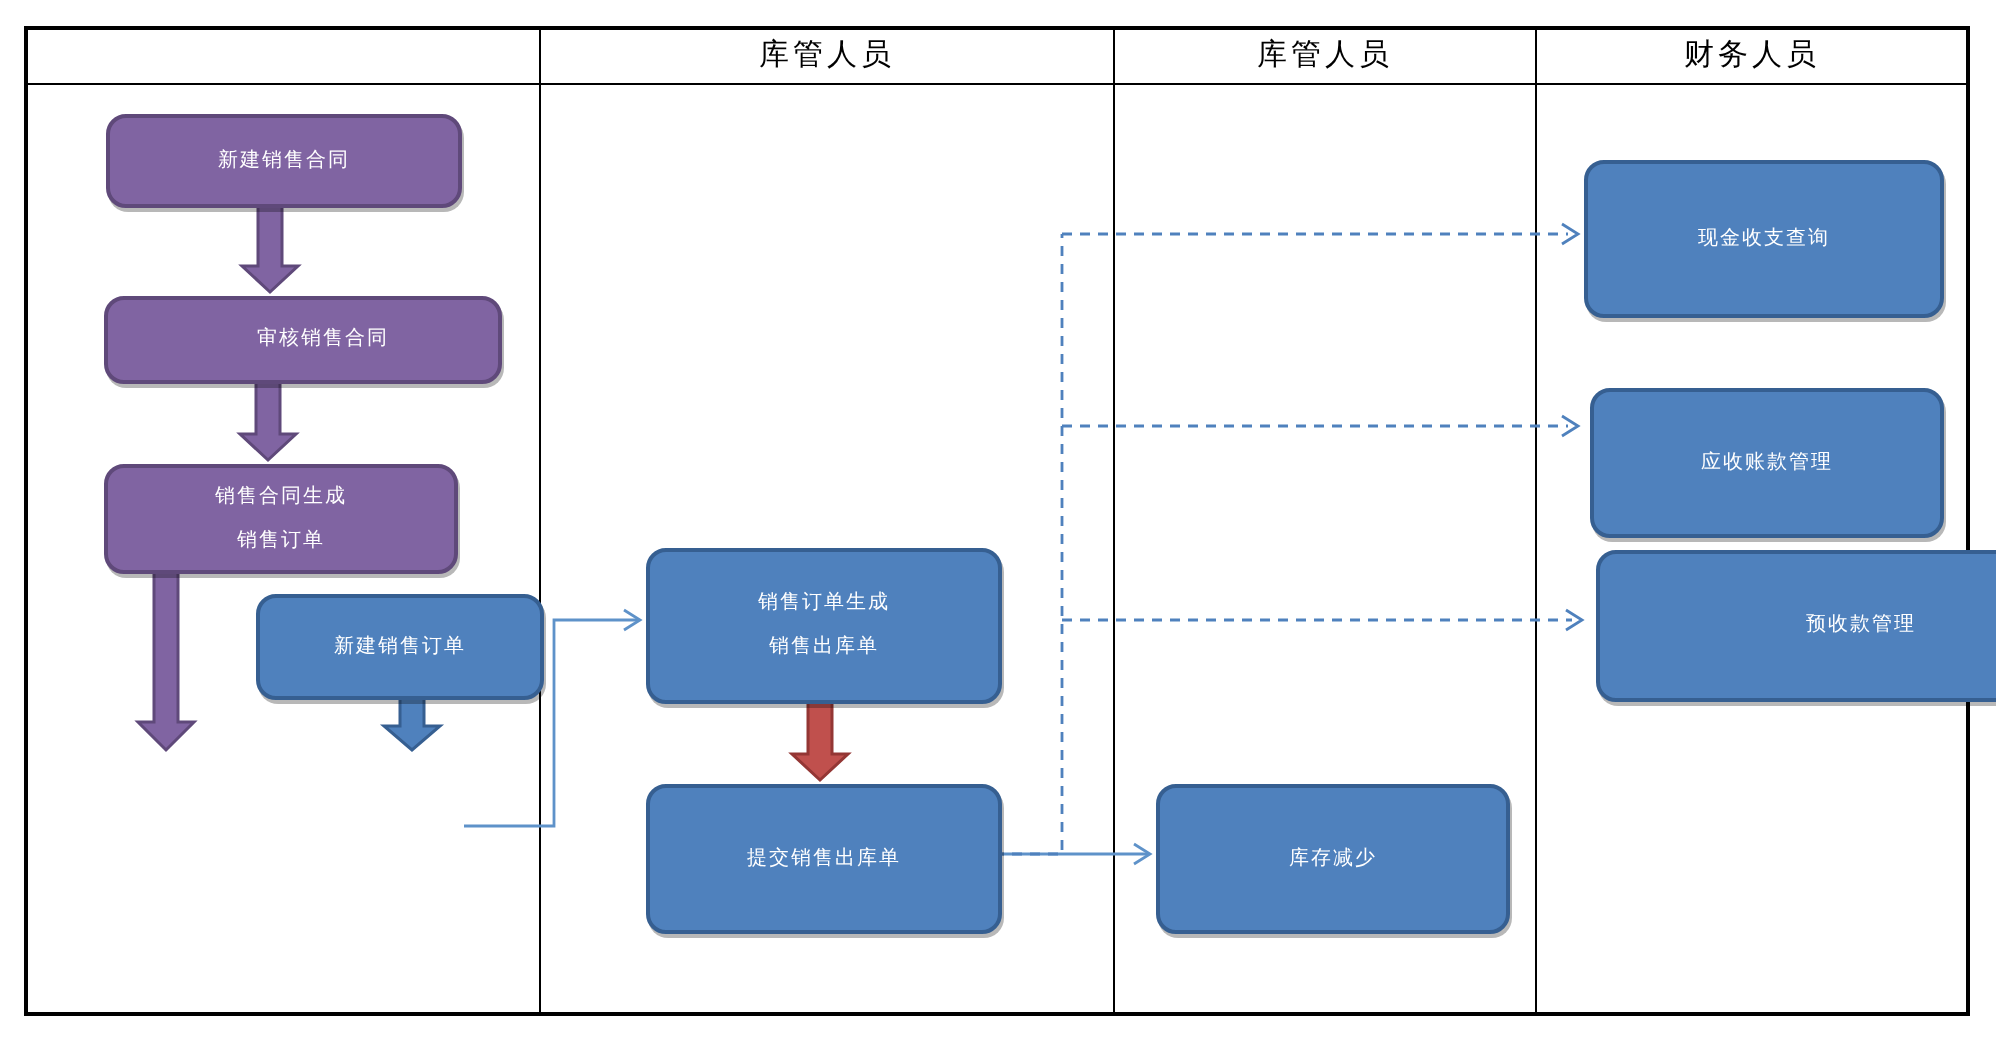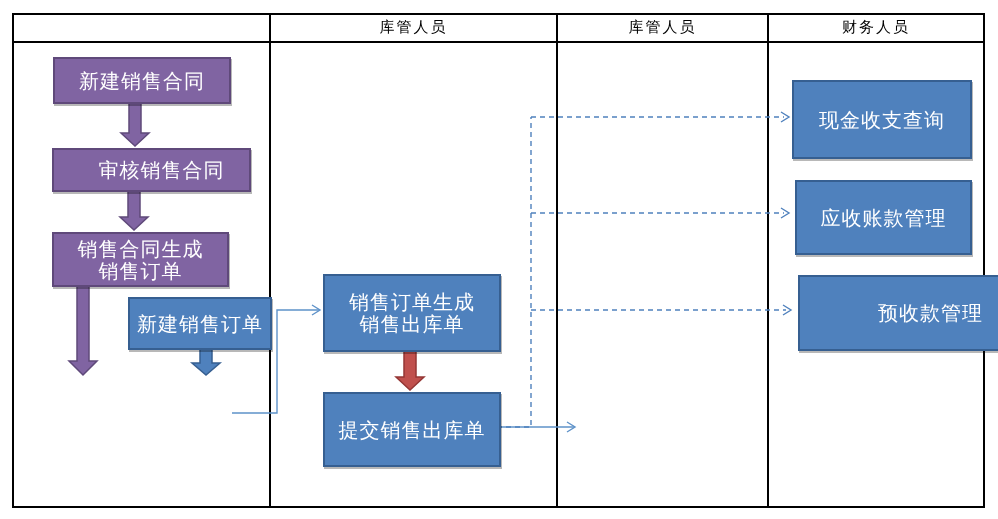--- a/index.html
+++ b/index.html
@@ -7,22 +7,22 @@
   #canvas{position:relative;width:998px;height:519px;background:#ffffff;overflow:hidden;}
   #overlay{position:absolute;left:0;top:0;width:998px;height:519px;}
 
   .gridline{stroke:#000000;stroke-width:1.4;shape-rendering:crispEdges;}
   .outer-border{fill:none;stroke:#000000;stroke-width:2;shape-rendering:crispEdges;}
 
   .lane-header{position:absolute;top:13px;height:29px;display:flex;align-items:center;justify-content:center;
     font-family:"DejaVu Serif",serif;font-size:15px;color:#000;letter-spacing:2px;}
 
   .node{position:absolute;display:flex;align-items:center;justify-content:center;text-align:center;
-    color:#ffffff;font-size:20px;line-height:22px;letter-spacing:1px;white-space:pre-line;
-    font-family:"DejaVu Serif",serif;box-shadow:1px 2px 0 rgba(0,0,0,0.28);}
+    color:#ffffff;font-size:10px;line-height:22px;letter-spacing:1px;white-space:pre-line;
+    font-family:"DejaVu Serif",serif;box-shadow:1px 2px 0 rgba(0,0,0,0.28);border-radius:10px;}
   .node.purple{background:var(--purple-fill);border:2px solid var(--purple-border);}
   .node.blue{background:var(--blue-fill);border:2px solid var(--blue-border);}
 
   .purple-arrow{fill:var(--purple-fill);stroke:var(--purple-border);stroke-width:1.5;}
   .blue-arrow{fill:var(--blue-fill);stroke:var(--blue-border);stroke-width:1.5;}
   .red-arrow{fill:var(--red-fill);stroke:var(--red-border);stroke-width:1.5;}
 
   .conn{fill:none;stroke:var(--connector);stroke-width:1.4;}
   .conn-dashed{fill:none;stroke:var(--connector-dashed);stroke-width:1.4;stroke-dasharray:5 4;}
   .chevron{fill:none;stroke:var(--connector);stroke-width:1.4;}
@@ -75,18 +75,19 @@
   <div class="node purple" style="left:53px;top:57px;width:174px;height:43px;">新建销售合同</div>
   <div class="node purple" style="left:52px;top:148px;width:175px;height:40px;padding-left:20px;">审核销售合同</div>
   <div class="node purple" style="left:52px;top:232px;width:173px;height:51px;">销售合同生成
 销售订单</div>
   <div class="node blue" style="left:128px;top:297px;width:140px;height:49px;">新建销售订单</div>
 
   <div class="node blue" style="left:323px;top:274px;width:174px;height:74px;">销售订单生成
 销售出库单</div>
   <div class="node blue" style="left:323px;top:392px;width:174px;height:71px;">提交销售出库单</div>
 
+  <div class="node blue" style="left:578px;top:392px;width:173px;height:71px;">库存减少</div>
 
   <div class="node blue" style="left:792px;top:80px;width:176px;height:75px;">现金收支查询</div>
-  <div class="node blue" style="left:795px;top:180px;width:173px;height:71px;text-align:center;">应收账款管理</div>
+  <div class="node blue" style="left:795px;top:194px;width:173px;height:71px;text-align:center;">应收账款管理</div>
   <div class="node blue" style="left:798px;top:275px;width:173px;height:72px;padding-left:44px;">预收款管理</div>
 
 </div>
 
 </body></html>

